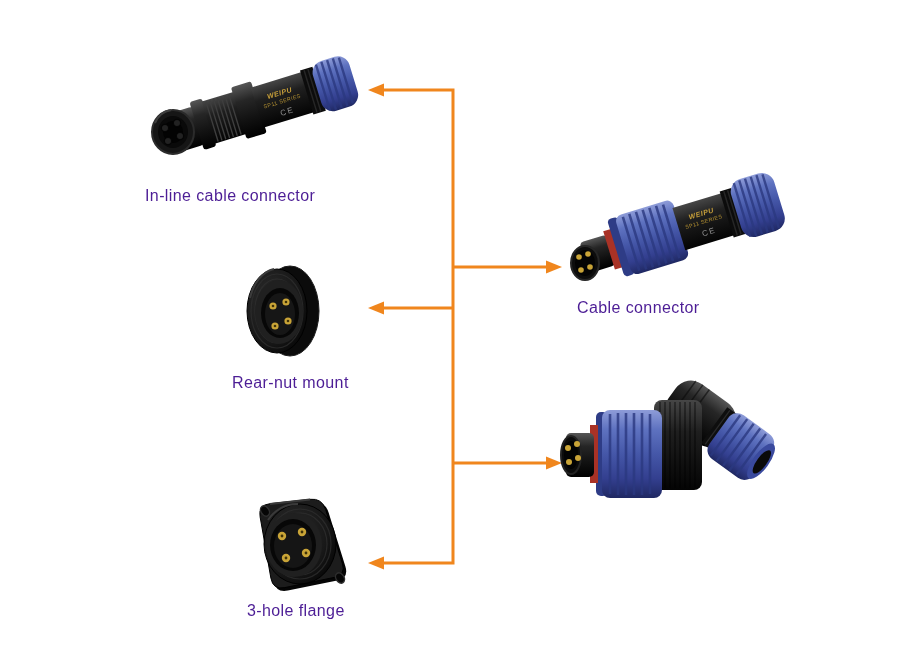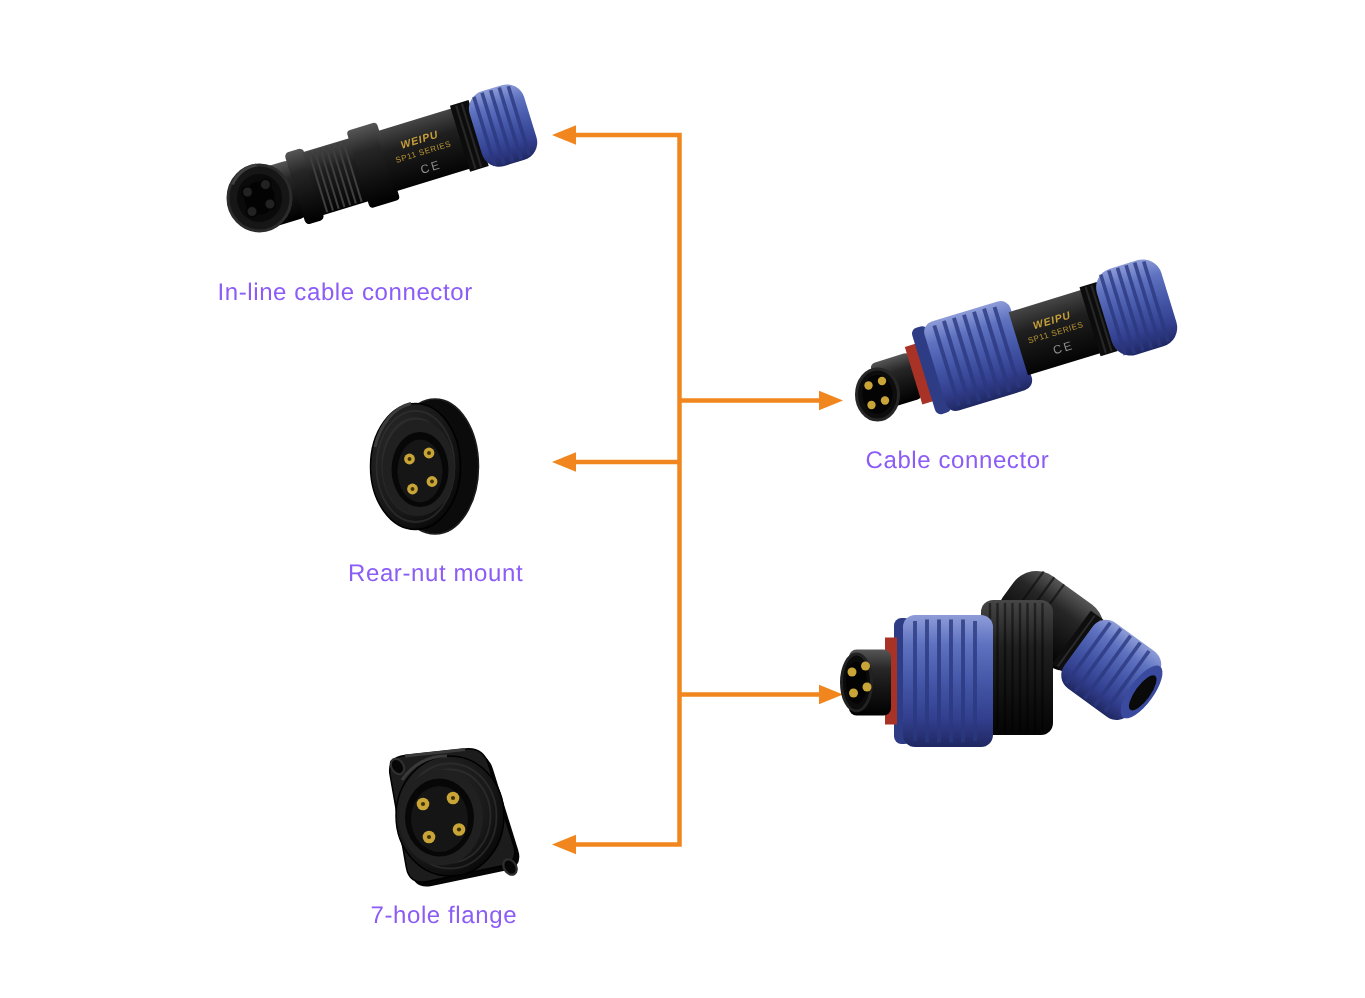--- a/index.html
+++ b/index.html
@@ -1,20 +1,20 @@
 <!DOCTYPE html>
 <html><head>
 <meta charset="utf-8">
 <style>
   * { box-sizing: border-box; }
   html,body { margin:0; padding:0; background:#ffffff; font-family:"Liberation Sans", sans-serif; }
   #stage { position:relative; width:910px; height:665px; background:#ffffff; overflow:hidden; }
   #arrows { position:absolute; left:0; top:0; }
   svg.product { position:absolute; overflow:visible; }
-  .label { position:absolute; font-size:16px; letter-spacing:0.4px; color:#8b5cf6; white-space:nowrap; line-height:1.2; }
+  .label { position:absolute; font-size:16px; letter-spacing:0.4px; color:#4c1d95; white-space:nowrap; line-height:1.2; }
   .mark-brand  { font-size:7px;   font-weight:bold; font-style:italic; letter-spacing:0.6px; }
   .mark-series { font-size:5.4px; letter-spacing:0.4px; }
   .mark-ce     { font-size:8px;   letter-spacing:1.5px; }
 </style>
 </head>
 <body>
 
 <div id="stage">
 
   <svg width="0" height="0" style="position:absolute" aria-hidden="true">
@@ -198,16 +198,16 @@
         <circle cx="12" cy="80" r="3"></circle>
           <circle cx="21" cy="76" r="3"></circle>
         <circle cx="13" cy="94" r="3"></circle>
           <circle cx="22" cy="90" r="3"></circle>
       </g>
     </g>
   </svg>
 
   <div class="label" style="left:145px;top:186px">In-line cable connector</div>
   <div class="label" style="left:232px;top:373px">Rear-nut mount</div>
-  <div class="label" style="left:247px;top:601px">7-hole flange</div>
+  <div class="label" style="left:247px;top:601px">3-hole flange</div>
   <div class="label" style="left:577px;top:298px">Cable connector</div>
 
 </div>
 
 </body></html>

